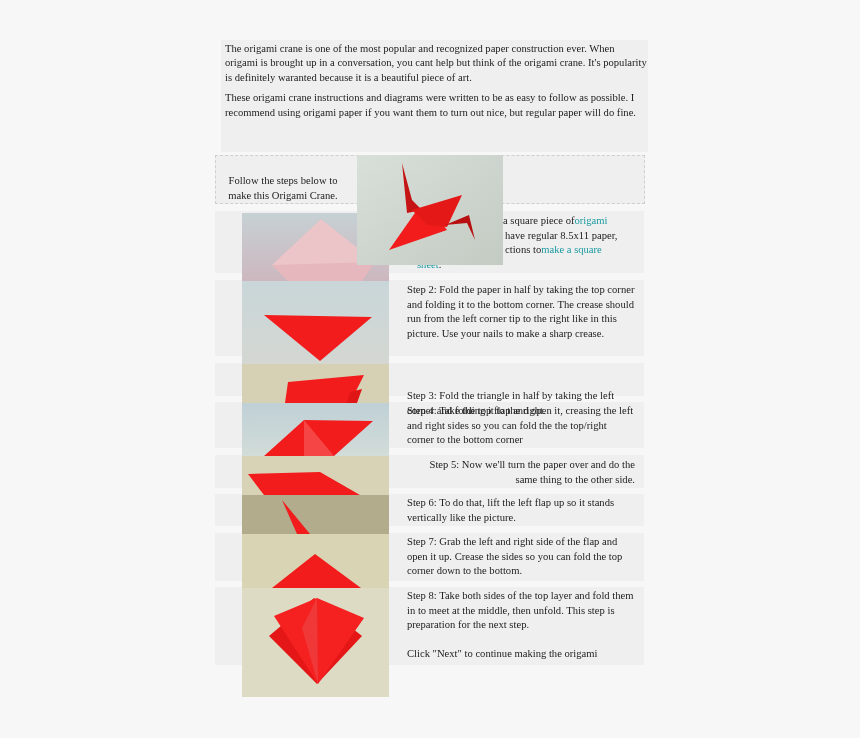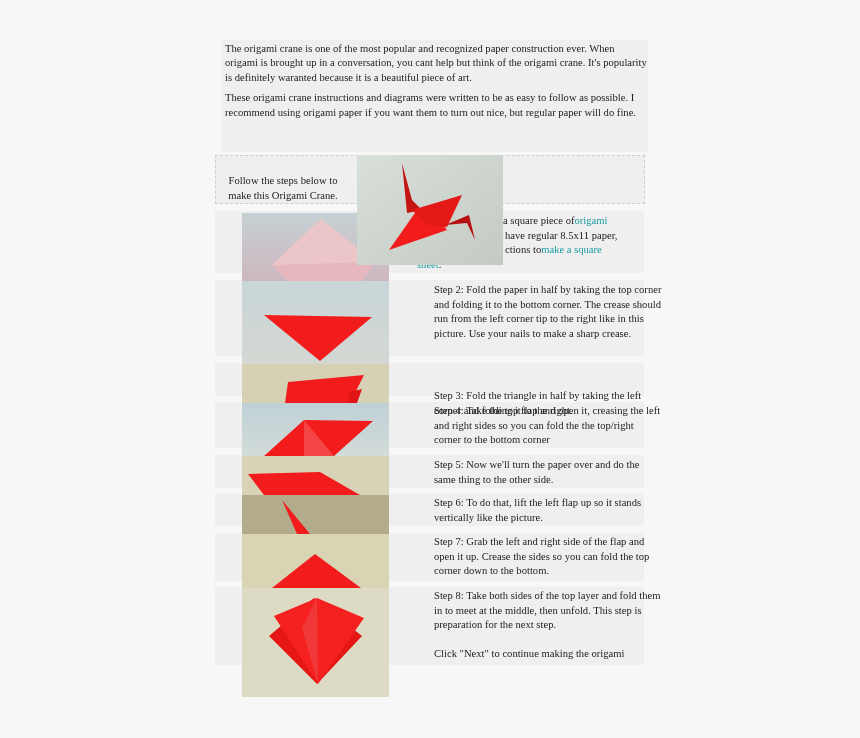--- a/index.html
+++ b/index.html
@@ -17,21 +17,21 @@
     left:215px; top:155px; width:430px; height:49px; background:#efefef;
     border:1px dashed #cfcfcf; box-sizing:border-box;
   }
   .follow-text {
     left:218px; top:174px; width:130px; font-size:10.6px; line-height:14.5px; text-align:center;
   }
   .row {
     position:absolute; left:215px; width:429px; background:#efefef;
   }
   .step-text {
-    position:absolute; left:434px; width:228px; font-size:10.6px; line-height:14.5px;
+    position:absolute; left:407px; width:228px; font-size:10.6px; line-height:14.5px;
   }
   .link { color:#1a9aa0; cursor:pointer; }
   .photo { position:absolute; left:242px; width:147px; overflow:hidden; }
   .photo svg { display:block; width:100%; height:100%; }
   .crane { left:357px; top:155px; width:146px; height:110px; }
 </style>
 </head>
 <body>
 
 <div class="abs intro">
@@ -54,21 +54,21 @@
 <div class="step-text" style="top:214px;left:417px;">
   <div style="padding-left:86px;"><span>a square piece of</span><span class="link">origami</span></div>
   <div style="padding-left:88px;">have regular 8.5x11 paper,</div>
   <div style="padding-left:88px;"><span>ctions to</span><span class="link">make a square</span></div>
   <div><span class="link">sheet</span><span>.</span></div>
 </div>
 
 <div class="step-text" style="top:283px;">Step 2: Fold the paper in half by taking the top corner and folding it to the bottom corner. The crease should run from the left corner tip to the right like in this picture. Use your nails to make a sharp crease.</div>
 <div class="step-text" style="top:365px;margin-top:24px;">Step 3: Fold the triangle in half by taking the left corner and folding it to the right.</div>
 <div class="step-text" style="top:404px;">Step 4: Take the top flap and open it, creasing the left and right sides so you can fold the the top/right corner to the bottom corner</div>
-<div class="step-text" style="top:458px;">Step 5: Now we'll turn the paper over and do the same thing to the other side.</div>
+<div class="step-text" style="top:458px;text-align:right;">Step 5: Now we'll turn the paper over and do the same thing to the other side.</div>
 <div class="step-text" style="top:496px;">Step 6: To do that, lift the left flap up so it stands vertically like the picture.</div>
 <div class="step-text" style="top:535px;">Step 7: Grab the left and right side of the flap and open it up. Crease the sides so you can fold the top corner down to the bottom.</div>
 <div class="step-text" style="top:589px;">
   <div>Step 8: Take both sides of the top layer and fold them in to meet at the middle, then unfold. This step is preparation for the next step.</div>
   <div style="margin-top:14px;">Click "Next" to continue making the origami</div>
 </div>
 
 <div class="photo" style="top:213px;height:68px;">
   <svg viewBox="0 0 147 68" preserveAspectRatio="none">
     <defs>

